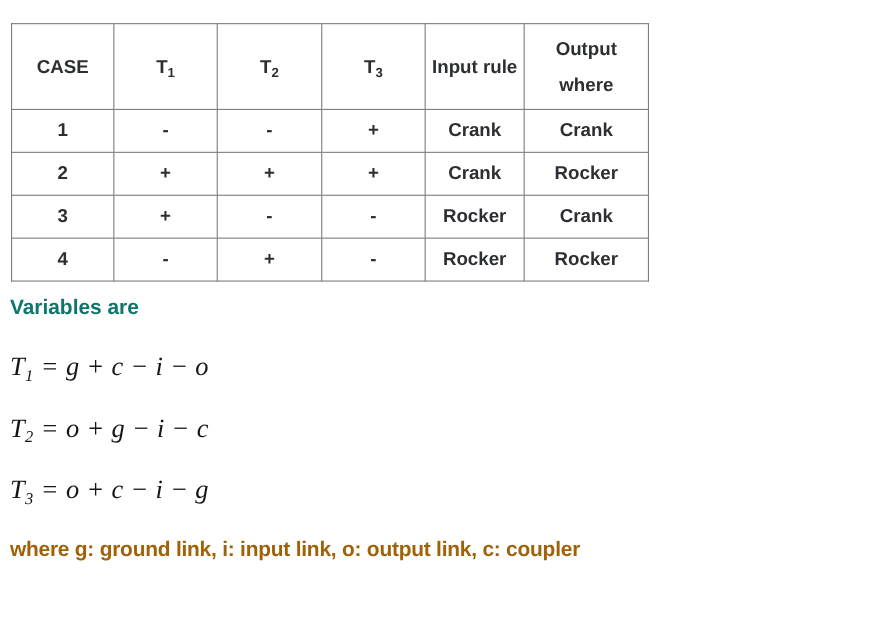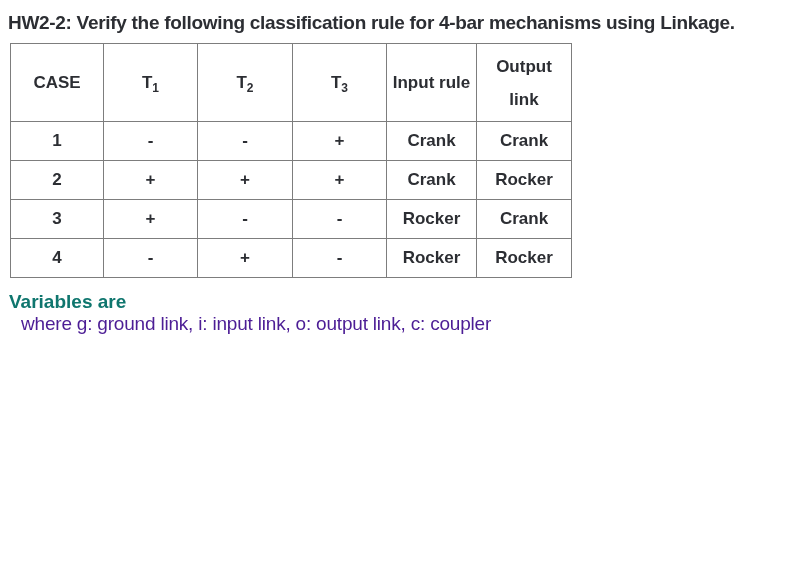--- a/index.html
+++ b/index.html
@@ -35,21 +35,21 @@
     padding: 0;
     background: #ffffff;
   }
   .rule-table th { height: 78px; }
   .rule-table td { height: 39px; }
   .col-case { width: 93px; }
   .col-t1 { width: 94px; }
   .col-t2 { width: 95px; }
   .col-t3 { width: 94px; }
   .col-input { width: 90px; }
-  .col-output { width: 95px; }
+  .col-output { width: 113px; }
   .rule-table sub {
     font-size: 12px;
     line-height: 0;
     vertical-align: -4px;
   }
   .two-line div { line-height: 33px; }
 
   .variables-label {
     margin-top: 13px;
     margin-left: 1px;
@@ -70,45 +70,44 @@
   .eq sub {
     font-size: 15px;
     line-height: 0;
     vertical-align: -5px;
     letter-spacing: 0;
   }
   .eq .eq-rhs { margin-left: 7px; }
 
   .footnote {
     margin-top: 0px;
-    margin-left: 13px;
+    margin-left: 1px;
     font-size: 19px;
-    font-weight: 400;
+    font-weight: 700;
     letter-spacing: -0.2px;
-    color: #4c1d95;
+    color: #a16207;
   }
 </style>
 </head>
 <body>
 
 <div class="page">
 
-  <div class="title">HW2-2: Verify the following classification rule for 4-bar mechanisms using Linkage.</div>
 
   <table class="rule-table">
     <thead>
       <tr>
         <th class="col-case">CASE</th>
         <th class="col-t1"><span>T</span><sub>1</sub></th>
         <th class="col-t2"><span>T</span><sub>2</sub></th>
         <th class="col-t3"><span>T</span><sub>3</sub></th>
         <th class="col-input">Input rule</th>
         <th class="col-output two-line">
           <div>Output</div>
-          <div>link</div>
+          <div>where</div>
         </th>
       </tr>
     </thead>
     <tbody>
       <tr>
         <td>1</td>
         <td>-</td>
         <td>-</td>
         <td>+</td>
         <td>Crank</td>
@@ -136,16 +135,27 @@
         <td>+</td>
         <td>-</td>
         <td>Rocker</td>
         <td>Rocker</td>
       </tr>
     </tbody>
   </table>
 
   <div class="variables-label">Variables are</div>
 
+  <div class="equations">
+    <div class="eq">
+      <span class="eq-var">T</span><sub>1</sub><span class="eq-rhs">= g + c − i − o</span>
+    </div>
+    <div class="eq">
+      <span class="eq-var">T</span><sub>2</sub><span class="eq-rhs">= o + g − i − c</span>
+    </div>
+    <div class="eq">
+      <span class="eq-var">T</span><sub>3</sub><span class="eq-rhs">= o + c − i − g</span>
+    </div>
+  </div>
 
   <div class="footnote">where g: ground link, i: input link, o: output link, c: coupler</div>
 
 </div>
 
 </body></html>

